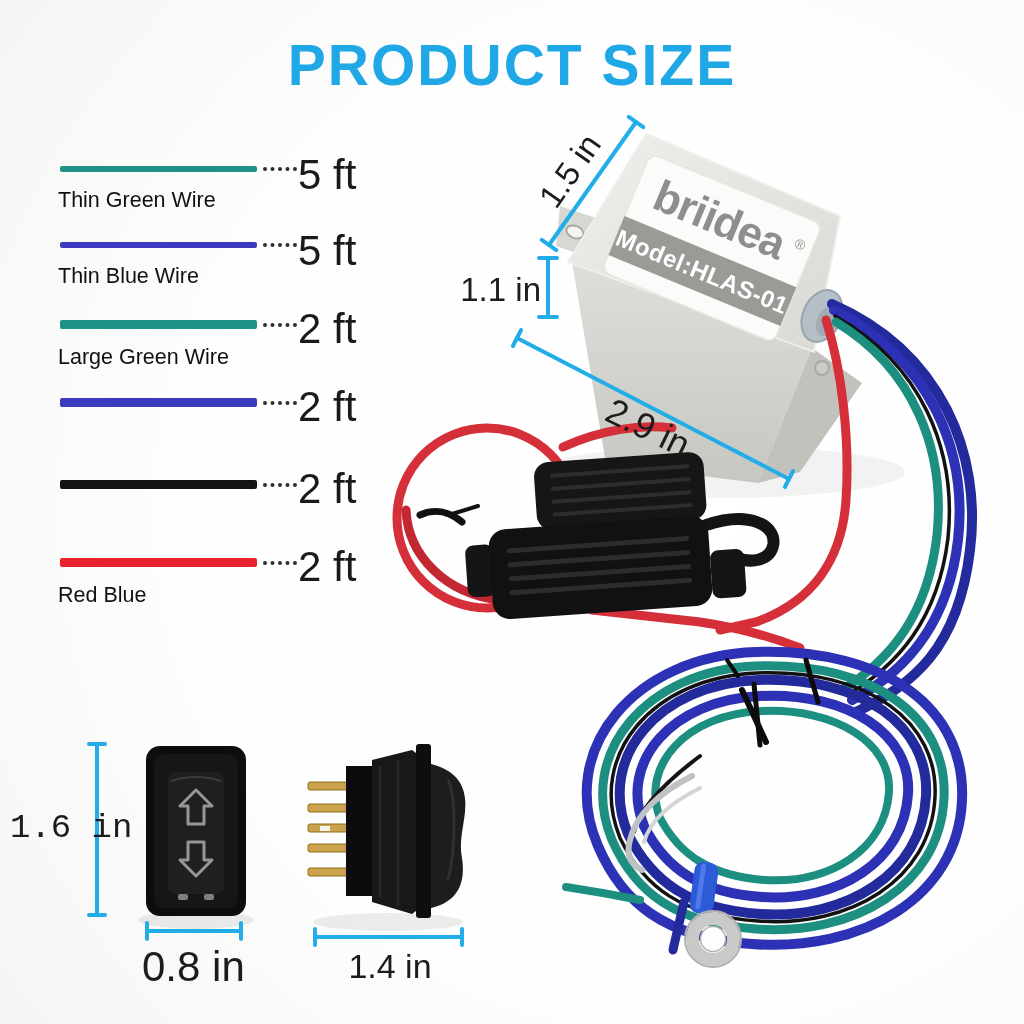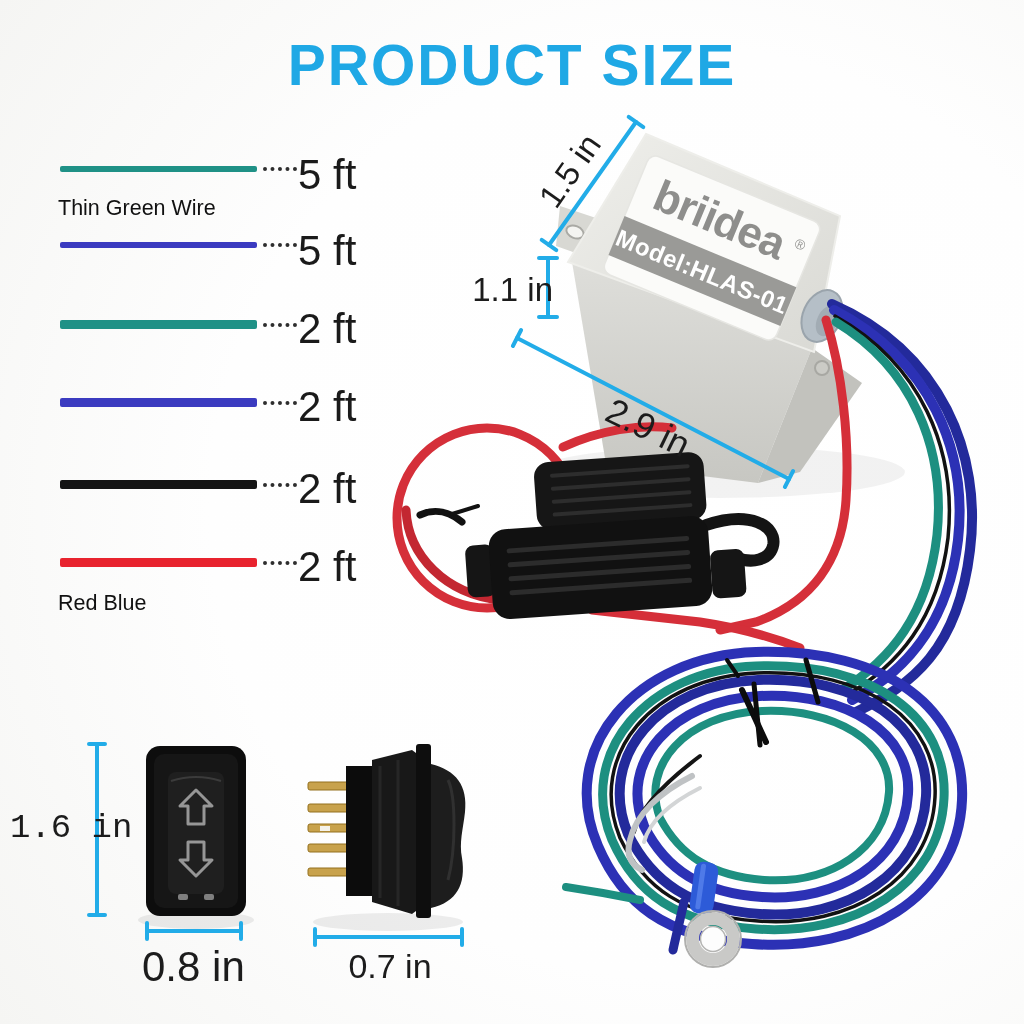--- a/index.html
+++ b/index.html
@@ -19,26 +19,26 @@
   .wire-line.thin{ height:6px; }
   .wire-line.large{ height:9px; }
   .c-teal{ background:#1F9186; }
   .c-blue{ background:#3B3BC0; }
   .c-black{ background:#141414; }
   .c-red{ background:#E8232E; }
   .dots{ position:absolute; right:-40px; top:50%; width:34px; height:0;
          border-top:4px dotted #2e2e2e; transform:translateY(-2px); }
   .wire-length{ position:absolute; left:240px; top:-12px; font-size:42px;
                 line-height:1; font-weight:500; color:#1a1a1a; white-space:nowrap; }
-  .wire-name{ display:block; margin-top:24px; font-size:21.5px; color:#111; white-space:nowrap; }
+  .wire-name{ display:block; margin-top:16px; font-size:21.5px; color:#111; white-space:nowrap; }
   
   .dim{ position:absolute; font-size:33px; font-weight:500; color:#1c1c1c;
         line-height:1.2; white-space:nowrap; }
   #dim-depth{ left:505px; top:151px; width:130px; text-align:center; transform:rotate(-55deg); }
-  #dim-height{ left:455px; top:270px; width:86px; text-align:right;margin-left:12px; }
+  #dim-height{ left:455px; top:270px; width:86px; text-align:right; }
   #dim-width{ left:578px; top:406px; width:140px; text-align:center; transform:rotate(26deg); font-size:36px; }
   #dim-sw-height{ left:10px; top:808px; width:84px; text-align:right; font-size:34px;font-family:Liberation Mono, monospace; }
   #dim-sw-width{ left:142px; top:942px; width:102px; text-align:left; font-size:42px; }
   #dim-sw2-width{ left:318px; top:946px; width:144px; text-align:center; font-size:34px; }
   svg{ position:absolute; left:0; top:0; }
   .svgtxt{ font-family:"Liberation Sans", sans-serif; }
 </style>
 </head>
 <body>
 
@@ -51,26 +51,28 @@
       <span class="dots"></span>
     </div>
     <span class="wire-length">5 ft</span>
     <span class="wire-name">Thin Green Wire</span>
   </div>
   <div class="wire-row" style="top:242px">
     <div class="wire-line thin c-blue">
       <span class="dots"></span>
     </div>
     <span class="wire-length">5 ft</span>
+    <span class="wire-name">Thin Blue Wire</span>
   </div>
   <div class="wire-row" style="top:320px">
     <div class="wire-line large c-teal">
       <span class="dots"></span>
     </div>
     <span class="wire-length">2 ft</span>
+    <span class="wire-name">Large Green Wire</span>
   </div>
   <div class="wire-row" style="top:398px">
     <div class="wire-line large c-blue">
       <span class="dots"></span>
     </div>
     <span class="wire-length">2 ft</span>
   </div>
   <div class="wire-row" style="top:480px">
     <div class="wire-line large c-black">
       <span class="dots"></span>
@@ -242,15 +244,15 @@
           <path d="M 462 929 L 462 945"></path>
       </g>
     </g>
   </svg>
 
   <div class="dim" id="dim-depth">1.5 in</div>
   <div class="dim" id="dim-height">1.1 in</div>
   <div class="dim" id="dim-width">2.9 in</div>
   <div class="dim" id="dim-sw-height">1.6 in</div>
   <div class="dim" id="dim-sw-width">0.8 in</div>
-  <div class="dim" id="dim-sw2-width">0.7 in</div>
+  <div class="dim" id="dim-sw2-width">1.4 in</div>
 
 </div>
 
 </body></html>

